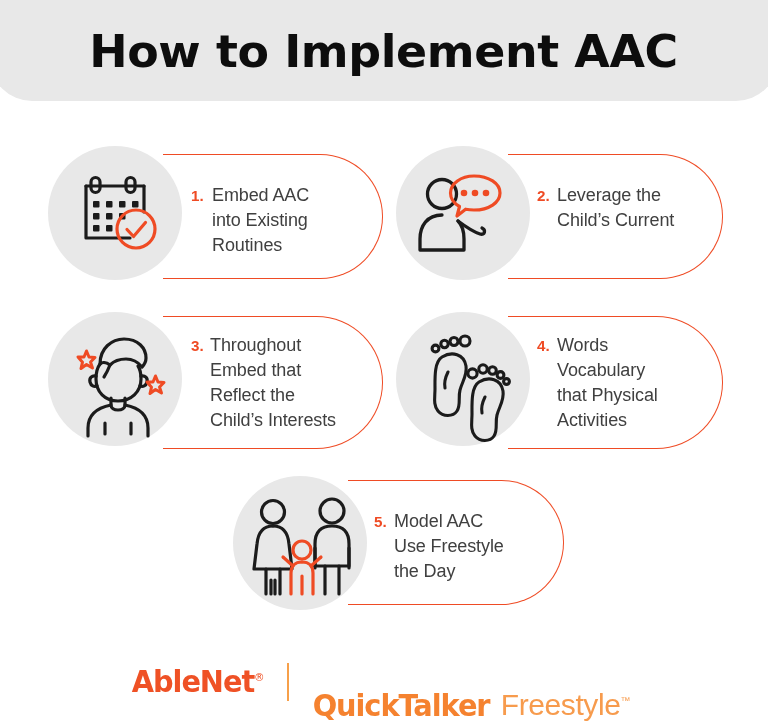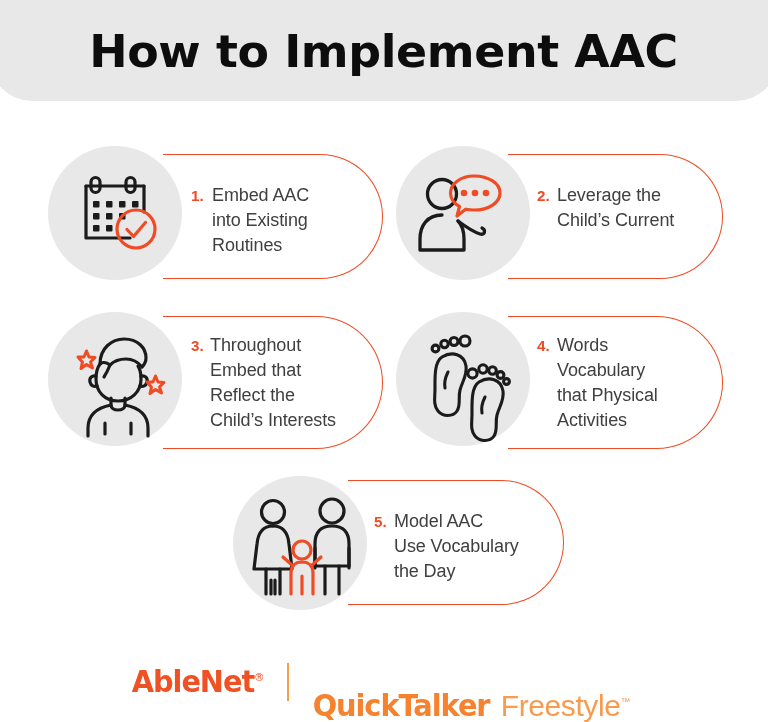--- a/index.html
+++ b/index.html
@@ -284,27 +284,27 @@
         <path d="M69 86 C76 86 80 90 80 97 L80 118"></path>
         <path d="M60 90 L50 81"></path>
         <path d="M78 90 L88 81"></path>
         <path d="M69 100 L69 118"></path>
       </g>
     </svg>
   </div>
   <div class="card-num" style="left:374px; top:509px;">5.</div>
   <div class="card-text" style="left:394px; top:509px; width:175px;">
     <div>Model AAC</div>
-    <div>Use Vocabulary</div>
+    <div>Use Freestyle</div>
     <div>the Day</div>
   </div>
 </div>
 
 <div id="footer-logo">
   <div id="logo-ablenet">
     <span>AbleNet</span><span id="logo-ablenet-mark">®</span>
   </div>
   <div id="logo-divider"></div>
-  <div style="display:flex; align-items:flex-end;margin-top:48px;">
+  <div style="display:flex; align-items:flex-start;margin-top:48px;">
     <span id="logo-quicktalker">QuickTalker</span>
     <span id="logo-freestyle"><span>Freestyle</span><span id="logo-freestyle-mark">™</span></span>
   </div>
 </div>
 
 </body></html>

